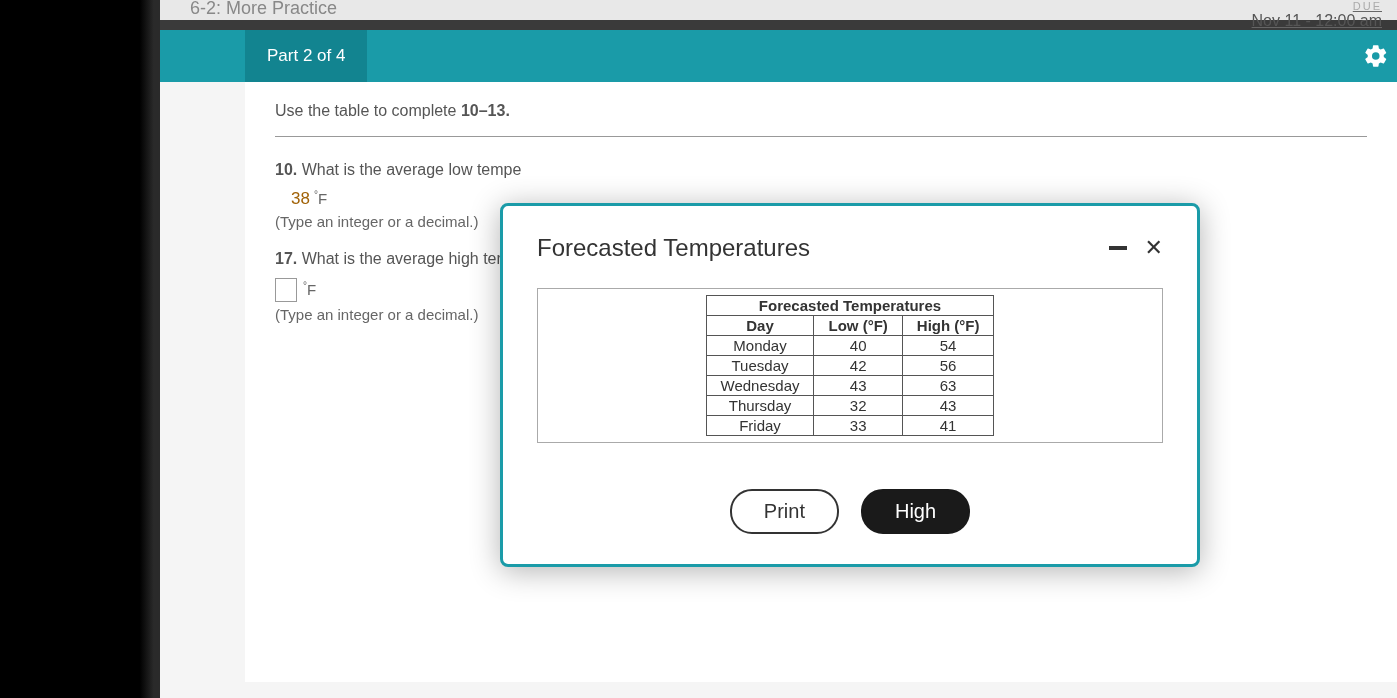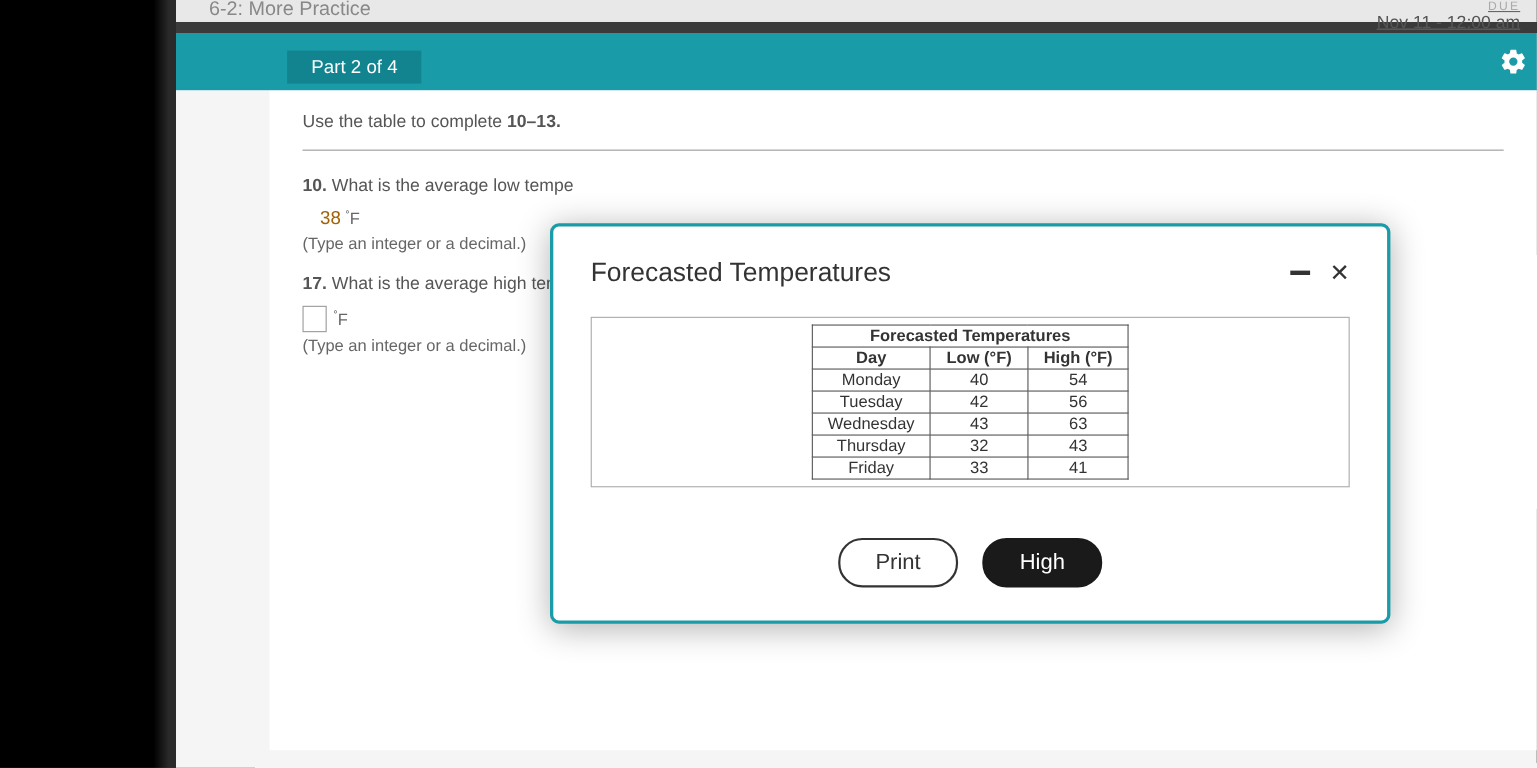--- a/index.html
+++ b/index.html
@@ -49,21 +49,21 @@
       position: absolute;
       left: 0;
       top: 30px;
       right: 0;
       bottom: 0;
     }
     .part-bar {
       background: #1a9ba8;
       color: #fff;
       font-size: 16px;
-      padding: 16px;
+      padding: 0;
       height: 52px;
       display: flex;
       align-items: stretch;
       position: relative;
     }
     .part-label {
       background: #128490;
       padding: 15px 22px;
       display: flex;
       align-items: center;
@@ -125,21 +125,21 @@
       vertical-align: middle;
       background: #fff;
       margin-right: 2px;
     }
 
     
     .modal {
       position: absolute;
       left: 500px;
       top: 203px;
-      width: 764px;
+      width: 700px;
       background: #fff;
       border: 3px solid #1a9ba8;
       border-radius: 8px;
       box-shadow: 0 4px 30px rgba(0,0,0,0.3);
       padding: 28px 34px 30px;
     }
     .modal-header {
       display: flex;
       justify-content: space-between;
       align-items: center;

